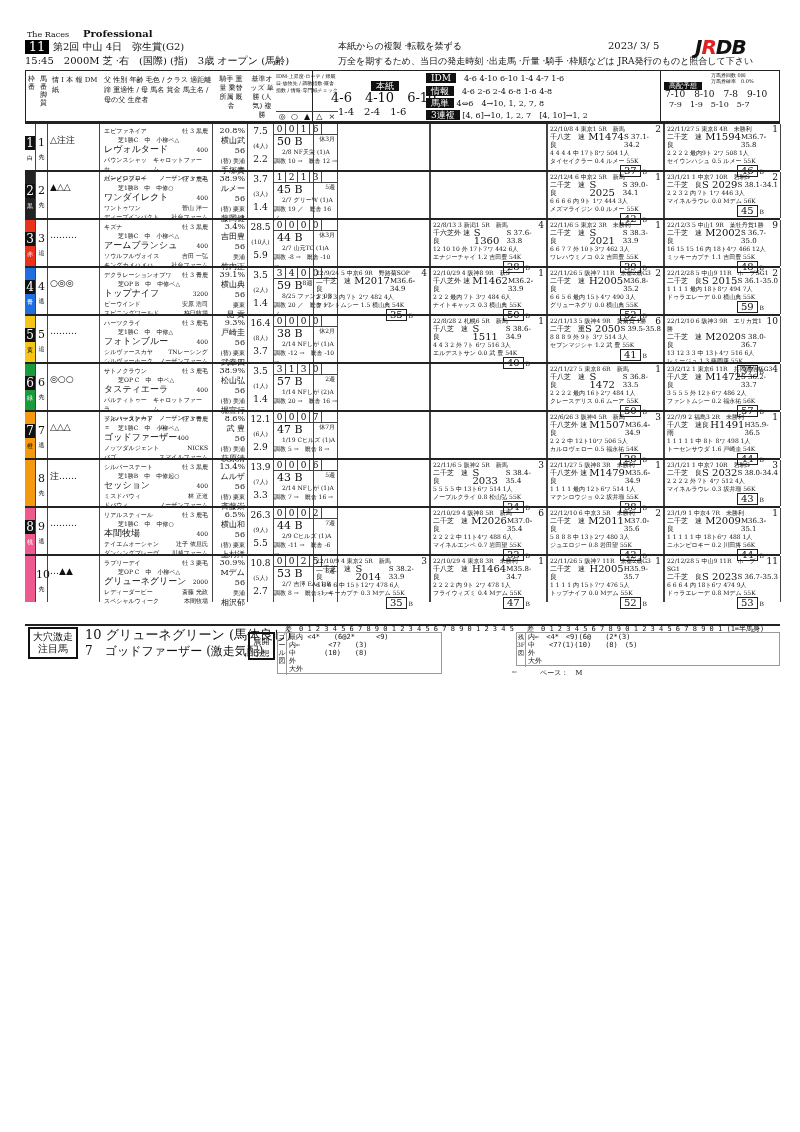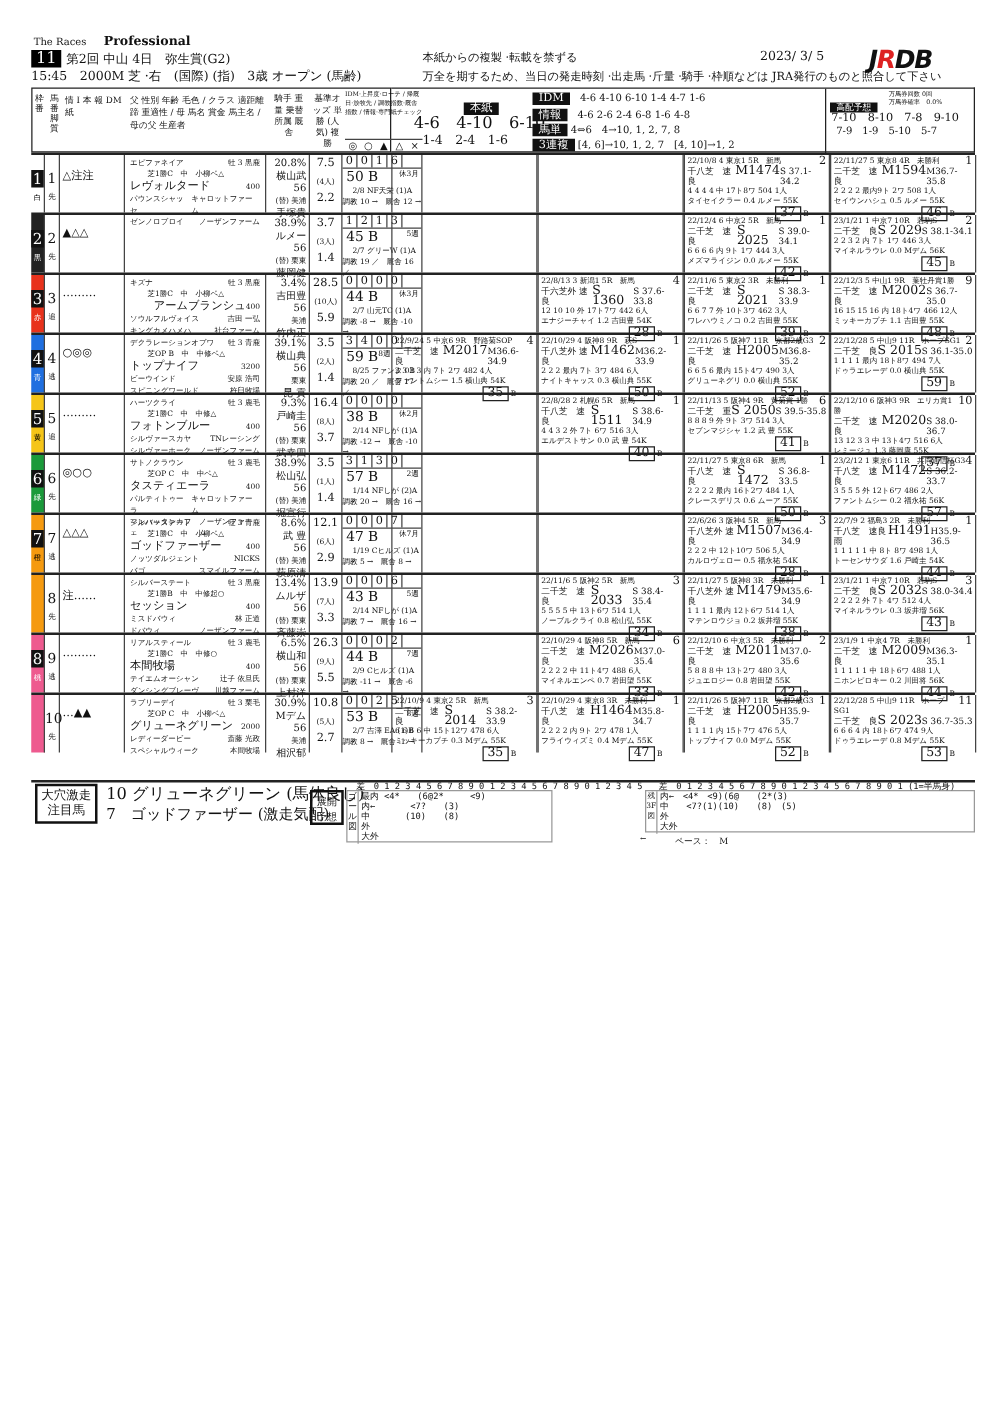--- a/index.html
+++ b/index.html
@@ -180,20 +180,39 @@
     <div class="row" style="top: 170px; height: 48px;">
       <div class="cell waku" style="background:#222">
         <div class="n">2</div>
         <div class="c" style="color:#fff">黒</div>
       </div>
       <div class="cell uma">
         <div style="margin-top:12px">2</div>
         <div class="s">先</div>
       </div>
       <div class="cell marks">▲△△</div>
+      <div class="cell horse">
+      <div style="display:flex;justify-content:space-between">
+          <span>ハービンジャー</span>
+          <span>牡 3 鹿毛</span>
+        </div>
+      <div style="padding-left:14px">芝1勝B　中　中修○</div>
+      <div class="nm" style="display:flex;justify-content:space-between">
+          <span>ワンダイレクト</span>
+          <span style="font-size:6px">400</span>
+        </div>
+      <div style="display:flex;justify-content:space-between">
+          <span>ワントゥワン</span>
+          <span>菅山 洋一</span>
+        </div>
+      <div style="display:flex;justify-content:space-between">
+          <span>ディープインパクト</span>
+          <span>社台ファーム</span>
+        </div>
+    </div>
       <div class="cell jk">
         <div>38.9%</div>
         <div>ルメー</div>
         <div>56</div>
         <div style="font-size:6px">(替) 栗東</div>
         <div>藤岡健</div>
       </div>
       <div class="cell od">
         <div>3.7</div>
         <div class="p" style="margin:3px 0">(3人)</div>
@@ -253,21 +272,21 @@
         <div style="margin-top:12px">3</div>
         <div class="s">追</div>
       </div>
       <div class="cell marks">………</div>
       <div class="cell horse">
       <div style="display:flex;justify-content:space-between">
           <span>キズナ</span>
           <span>牡 3 黒鹿</span>
         </div>
       <div style="padding-left:14px">芝1勝C　中　小柳ベ△</div>
-      <div class="nm" style="display:flex;justify-content:flex-end">
+      <div class="nm" style="display:flex;justify-content:space-between">
           <span>アームブランシュ</span>
           <span style="font-size:6px">400</span>
         </div>
       <div style="display:flex;justify-content:space-between">
           <span>ソウルフルヴォイス</span>
           <span>吉田 一弘</span>
         </div>
       <div style="display:flex;justify-content:space-between">
           <span>キングカメハメハ</span>
           <span>社台ファーム</span>
@@ -649,21 +668,21 @@
         <div style="margin-top:12px">7</div>
         <div class="s">逃</div>
       </div>
       <div class="cell marks">△△△</div>
       <div class="cell horse">
       <div style="display:flex;justify-content:space-between">
           <span>シルバーステート</span>
           <span>牡 3 青鹿</span>
         </div>
       <div style="padding-left:14px">芝1勝C　中　小柳ベ△</div>
-      <div class="nm" style="display:flex;justify-content:space-between">
+      <div class="nm" style="display:flex;justify-content:flex-start">
           <span>ゴッドファーザー</span>
           <span style="font-size:6px">400</span>
         </div>
       <div style="display:flex;justify-content:space-between">
           <span>ノッツダルジェント</span>
           <span>NICKS</span>
         </div>
       <div style="display:flex;justify-content:space-between">
           <span>バゴ</span>
           <span>スマイルファーム</span>

